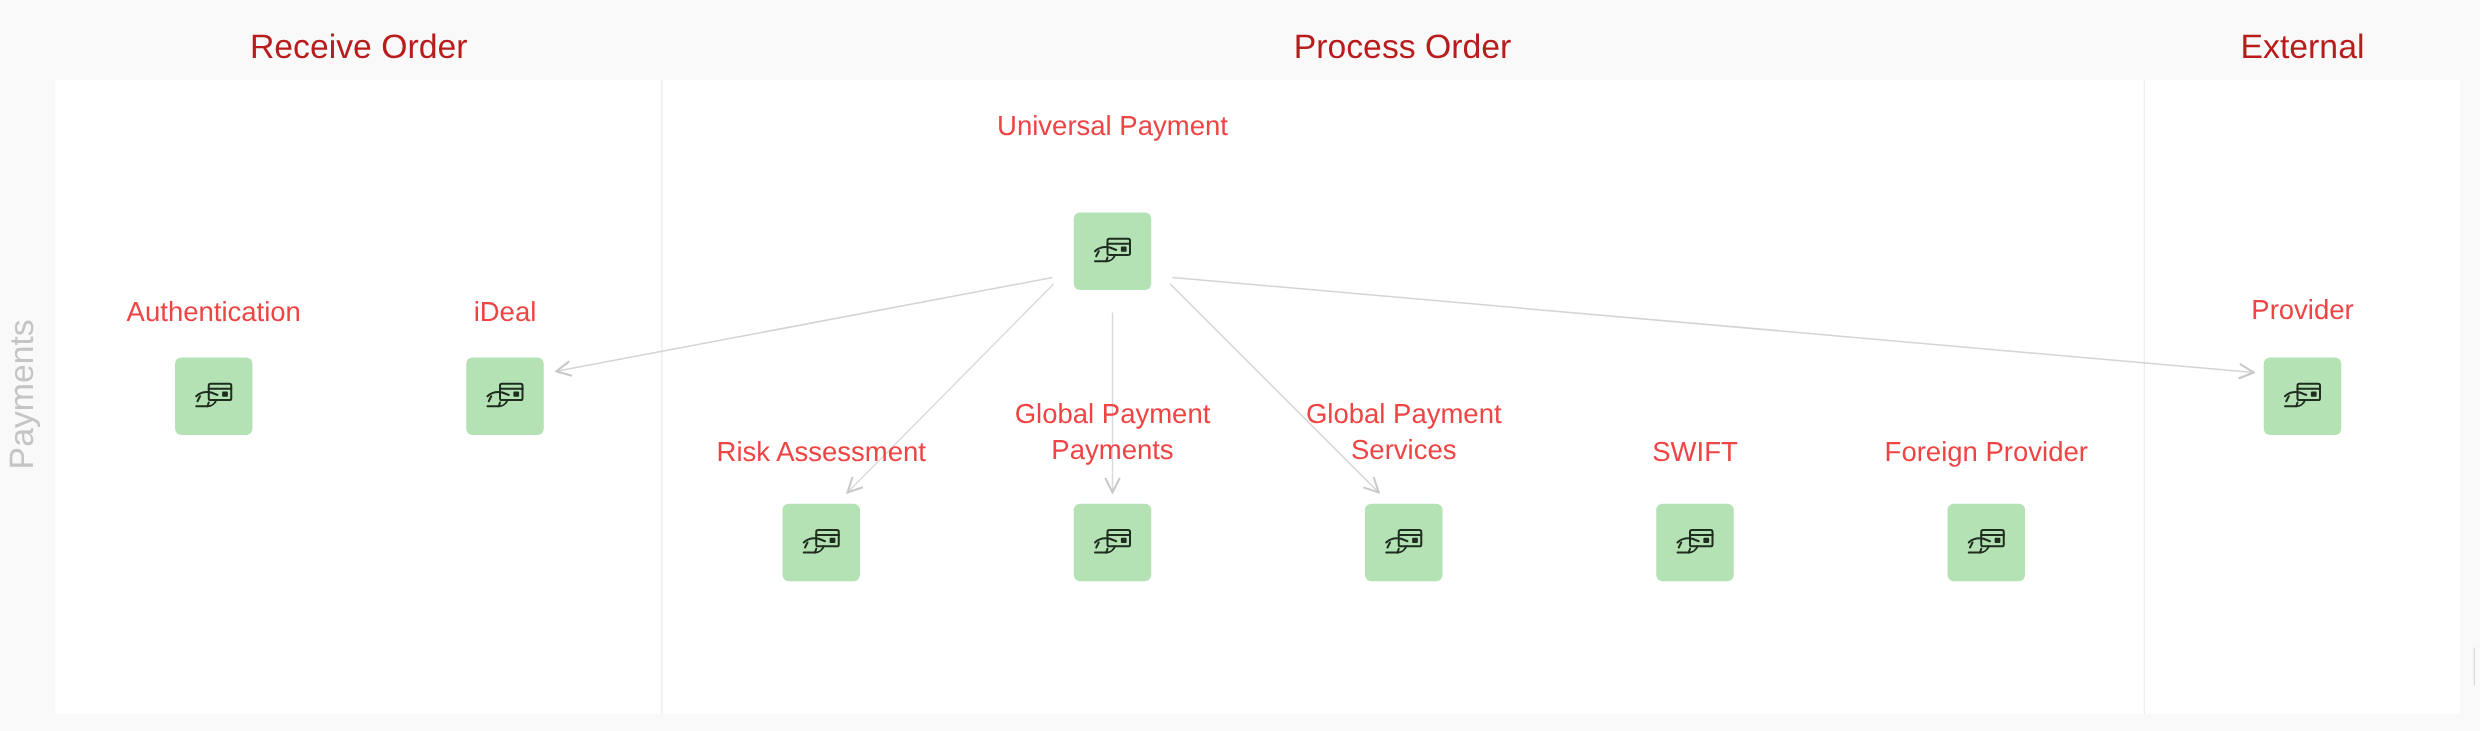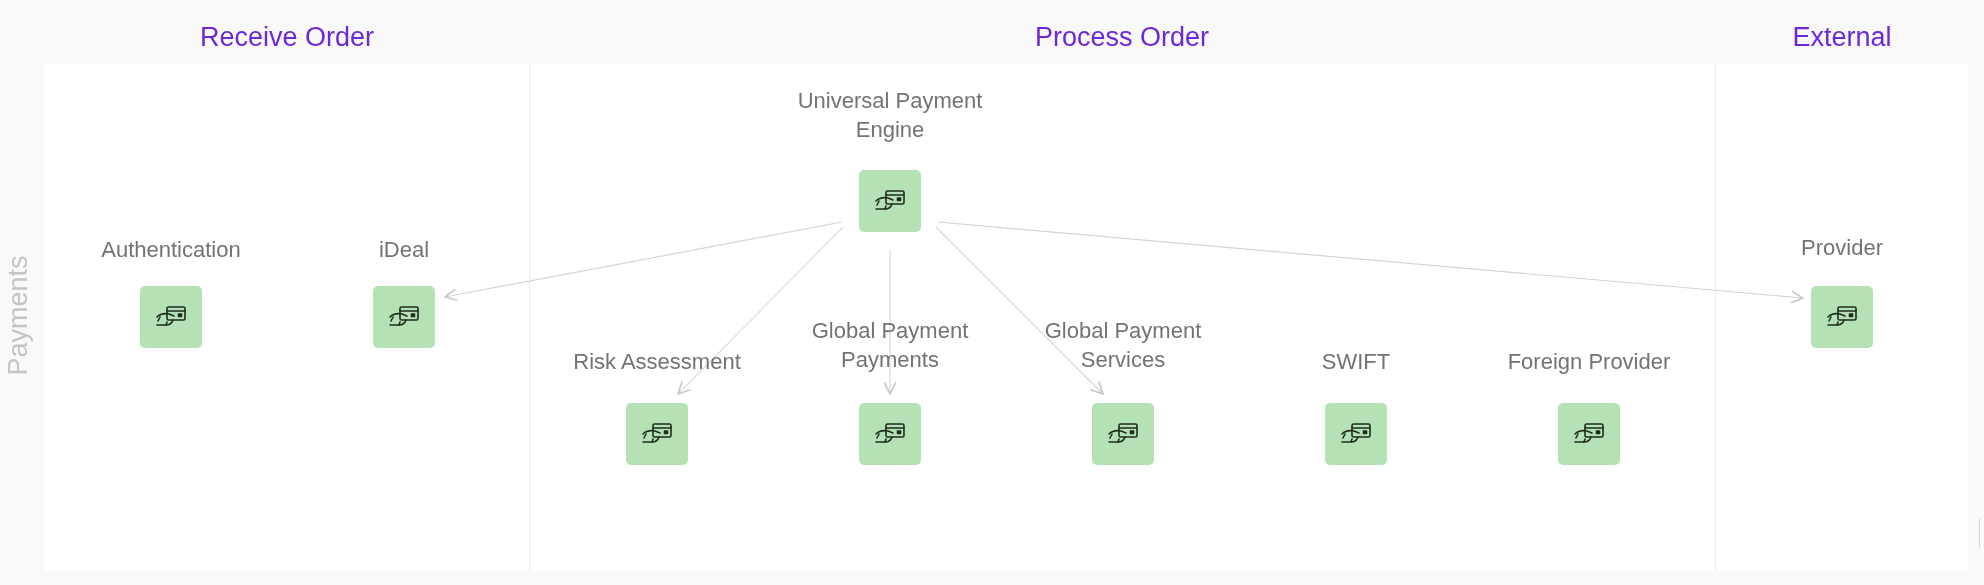--- a/index.html
+++ b/index.html
@@ -2,37 +2,37 @@
 <html><head>
 <meta charset="utf-8">
 <style>
   html, body { margin: 0; padding: 0; }
   body {
     width: 1984px; height: 585px; position: relative; overflow: hidden;
     background: #f9f9f9;
     font-family: "Liberation Sans", "DejaVu Sans", sans-serif;
   }
   .lane-title {
-    position: absolute; top: 22px; font-size: 27px; color: #6d28d9;
+    position: absolute; top: 22px; font-size: 27px; color: #b91c1c;
     text-align: center; white-space: nowrap;
   }
   .row-title {
     position: absolute; left: -42px; top: 300px; width: 120px; text-align: center;
     font-size: 27px; color: #c4c4c4; transform: rotate(-90deg);
     transform-origin: center center;
   }
   .board {
     position: absolute; left: 44px; top: 64px; width: 1924px; height: 507px;
     background: #ffffff;
   }
   .divider { position: absolute; top: 64px; width: 1px; height: 507px; background: #ececec; }
   .node { position: absolute; width: 240px; }
   .node-label {
     position: absolute; left: 0; width: 240px; bottom: 0; text-align: center;
-    font-size: 22px; line-height: 28px; color: #737373;
+    font-size: 22px; line-height: 28px; color: #ef4444;
   }
   .node-label-wrap { position: absolute; left: 0; width: 240px; }
   .tile {
     position: absolute; width: 62px; height: 62px; border-radius: 5px;
     background: #b5e2b5;
     display: flex; align-items: center; justify-content: center;
   }
   .tile svg { width: 34px; height: 26px; }
   svg.edges { position: absolute; left: 0; top: 0; width: 1984px; height: 585px; pointer-events: none; }
   .scroll-handle {
@@ -110,21 +110,20 @@
           <path d="M3 21 L12 21 C15 21, 18 19, 19 16"></path>
           <path d="M12 21 L13 18"></path>
         </g>
       </svg>
   </div>
 </div>
 
 <div class="node" style="left:770px; top:0;">
   <div class="node-label-wrap" style="top:86px; height:58px; text-align:center;">
     <div class="node-label" style="bottom:29px;">Universal Payment</div>
-    <div class="node-label" style="bottom:0;">Engine</div>
   </div>
   <div class="tile" style="left:89px; top:170px;">
     <svg viewBox="0 0 34 26">
         <g fill="none" stroke="#1f2d1f" stroke-width="1.6" stroke-linecap="round" stroke-linejoin="round">
           <rect x="13" y="3" width="18" height="13" rx="1.5"></rect>
           <line x1="13" y1="7" x2="31" y2="7"></line>
           <rect x="24.5" y="10" width="3" height="2.5" fill="#1f2d1f"></rect>
           <path d="M3 13 C6 10, 10 9, 15 10 L20 12"></path>
           <path d="M6 13 L4 17"></path>
           <path d="M3 21 L12 21 C15 21, 18 19, 19 16"></path>

